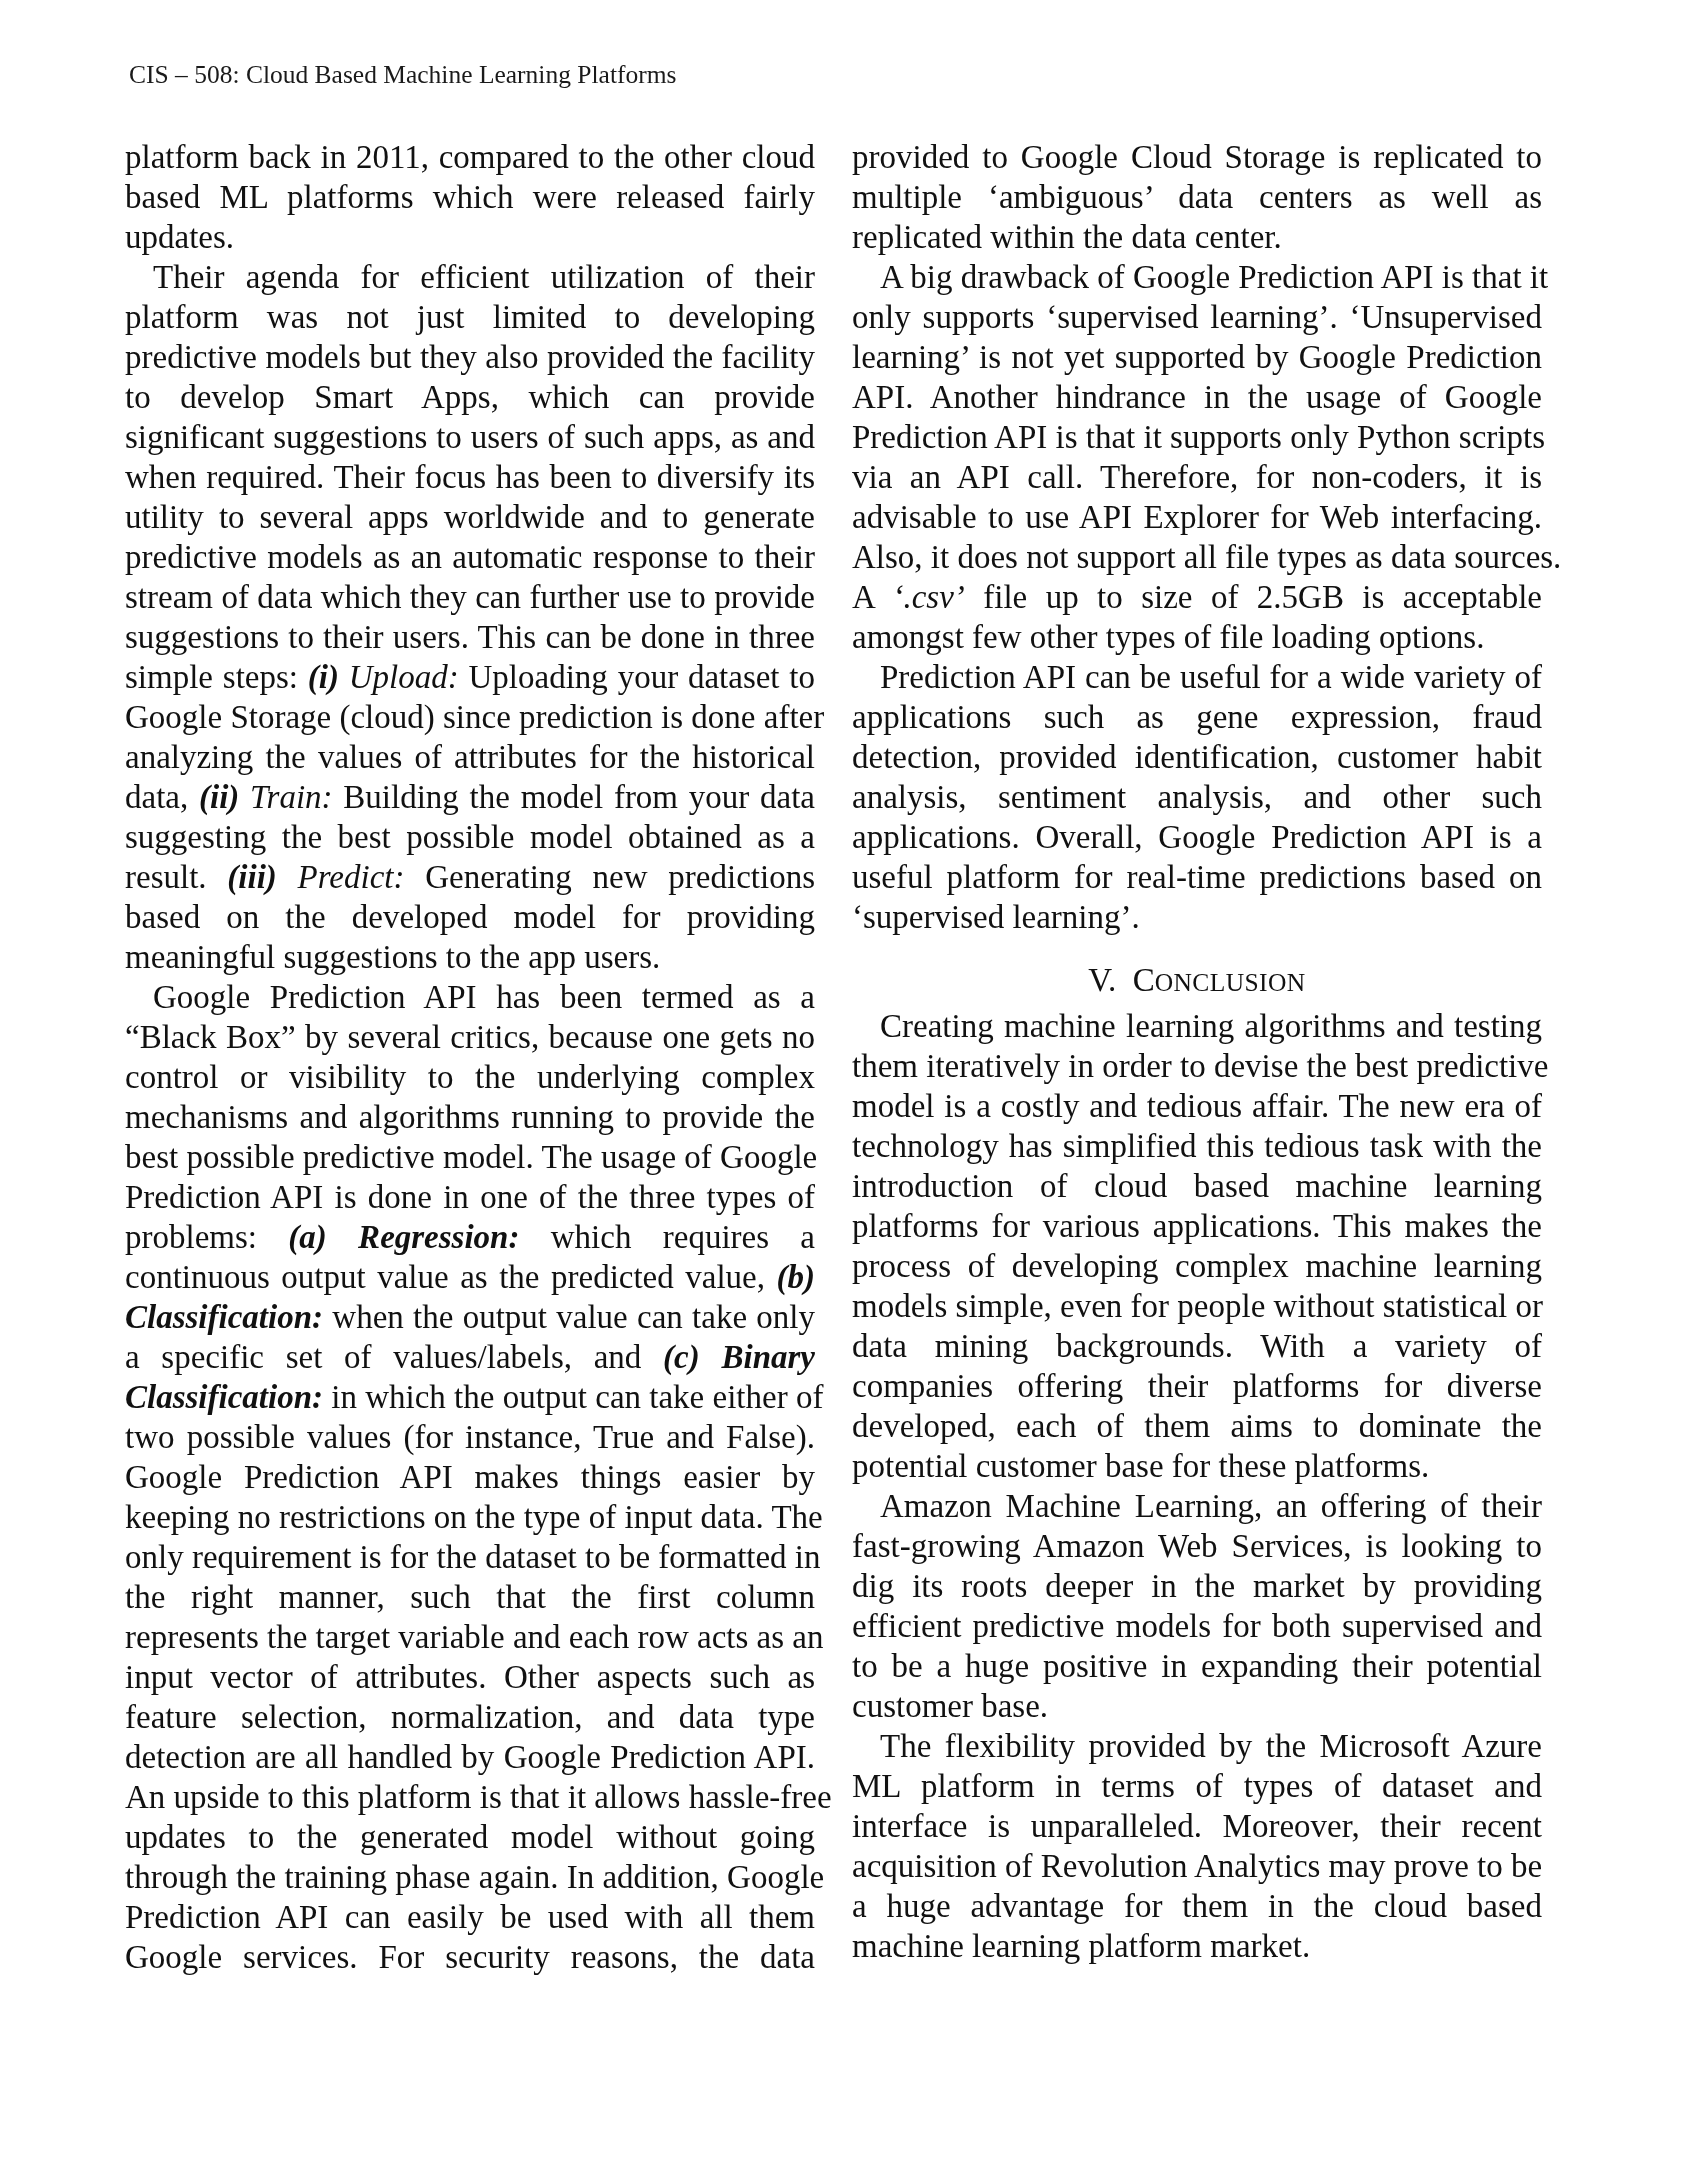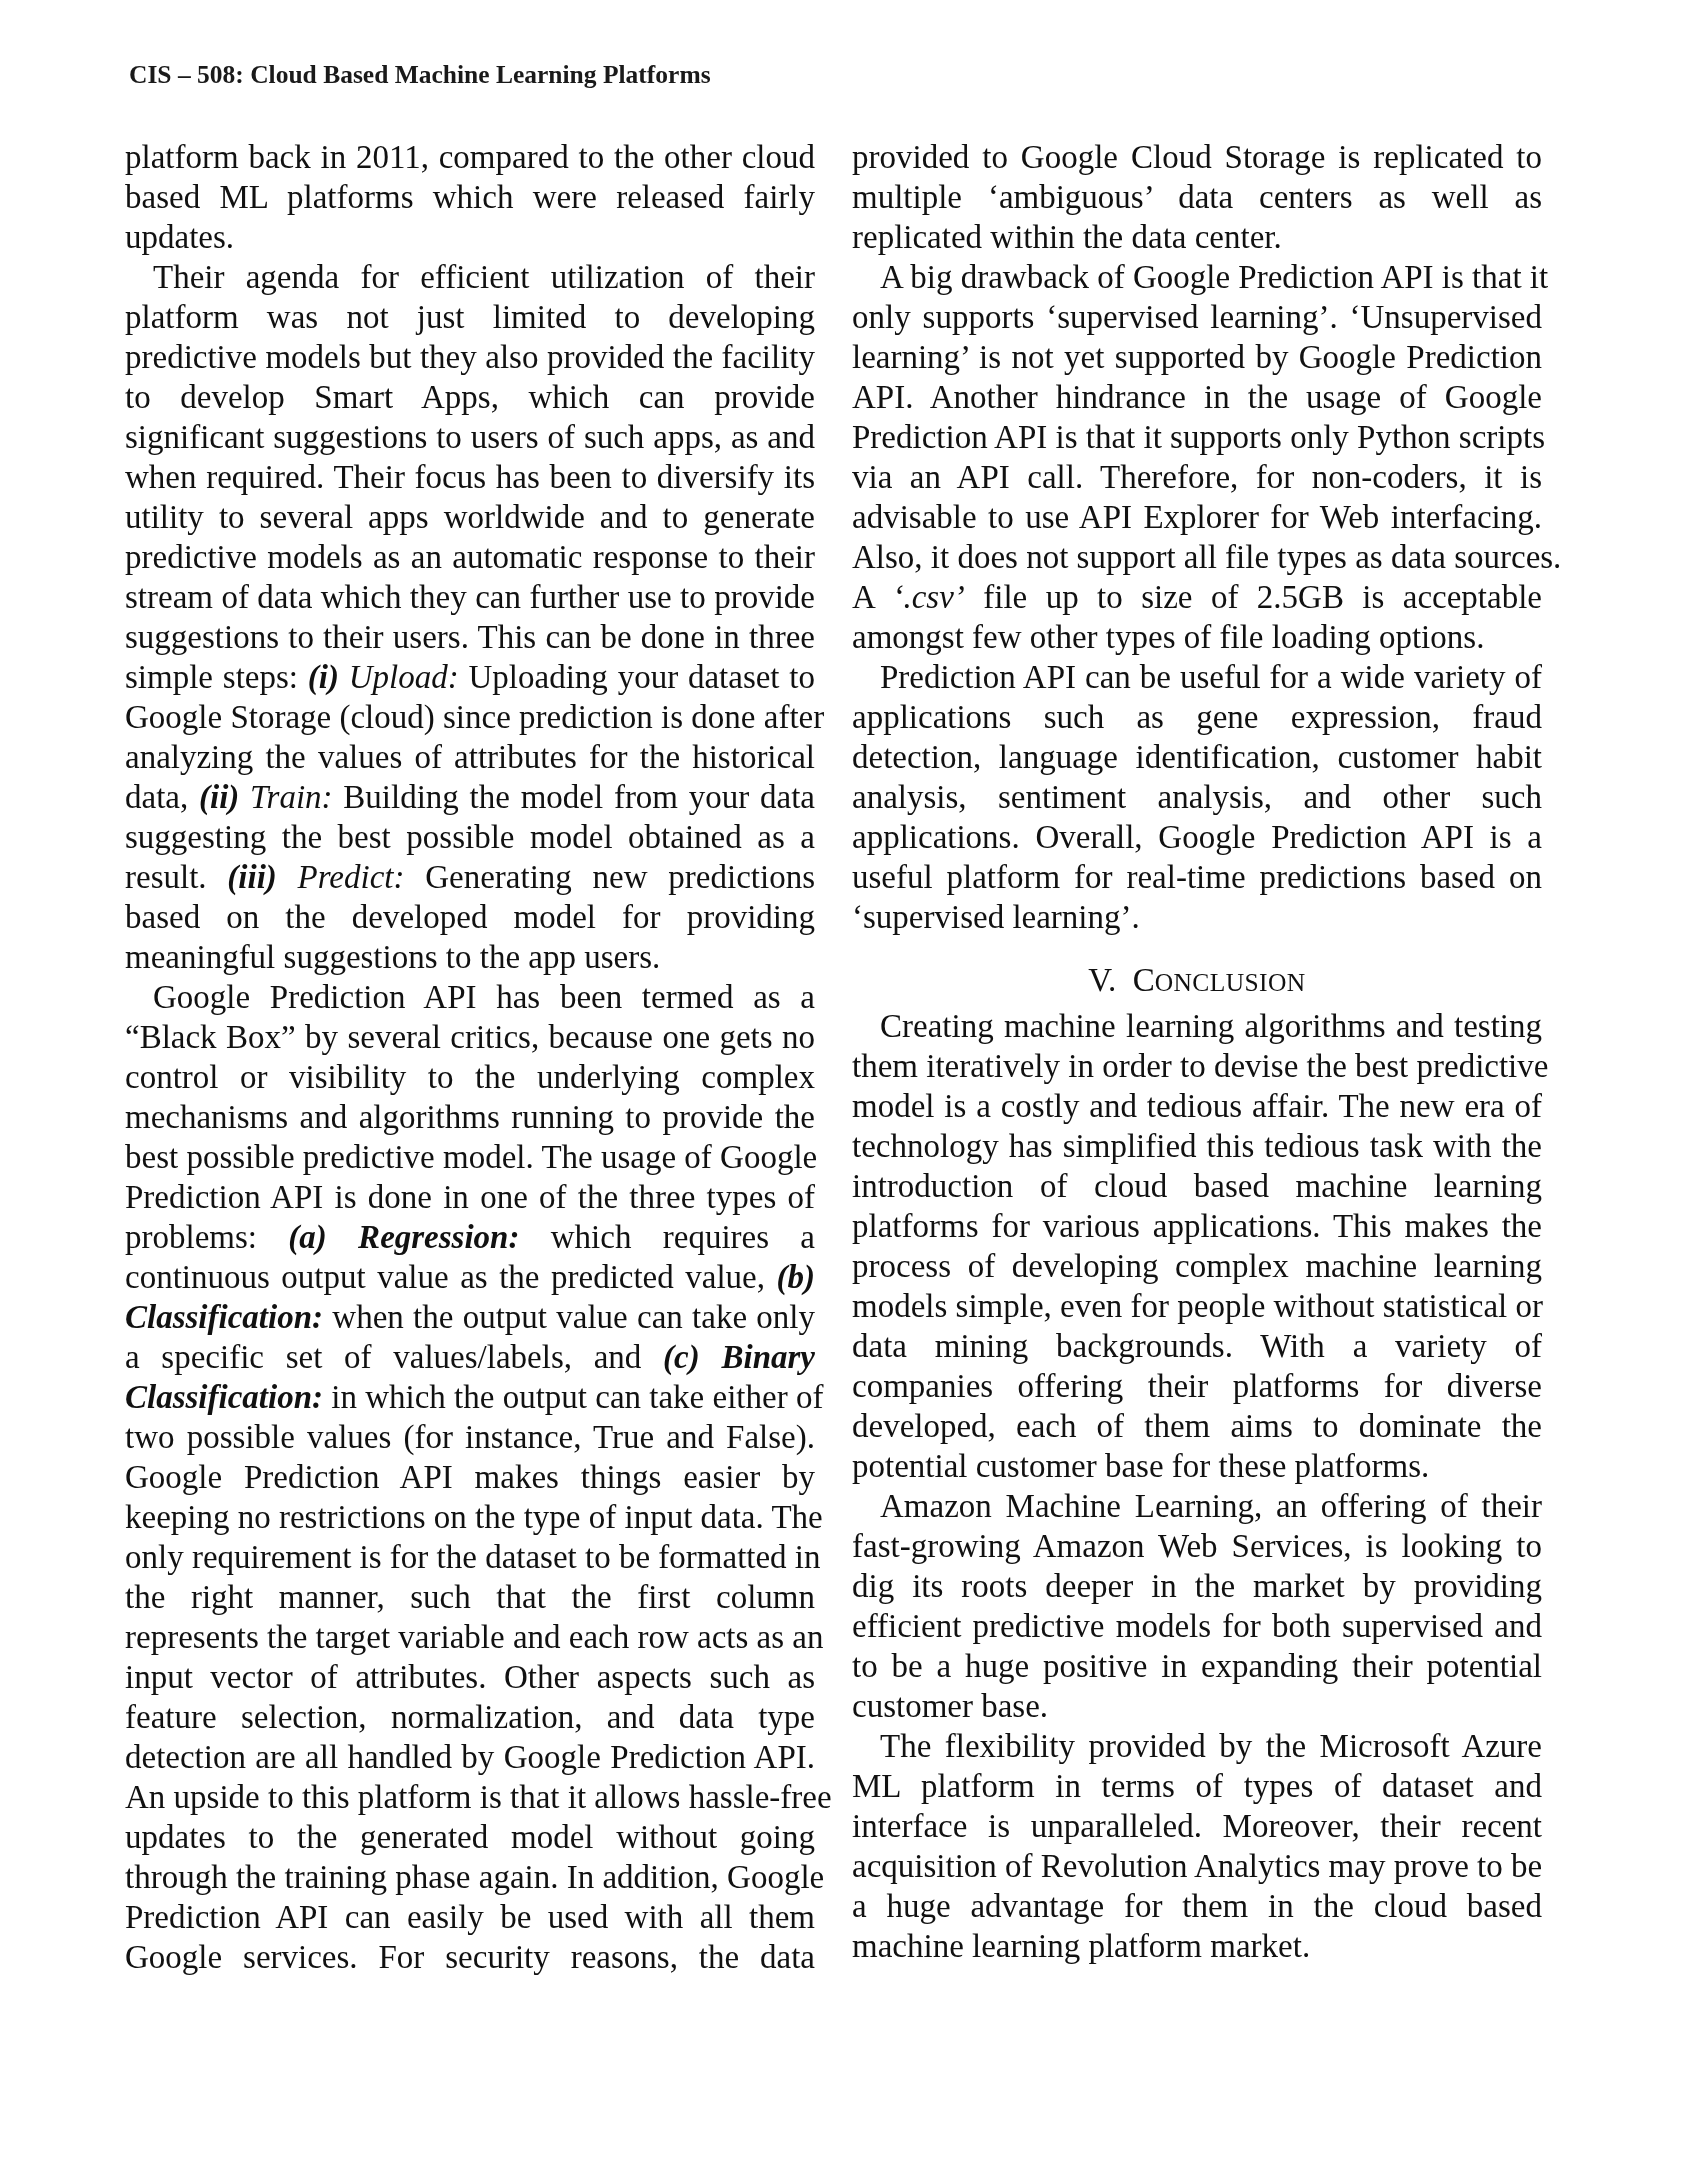--- a/index.html
+++ b/index.html
@@ -5,21 +5,20 @@
   html, body { margin: 0; padding: 0; background: #ffffff; }
   body {
     width: 1687px; height: 2183px; position: relative; overflow: hidden;
     font-family: "Liberation Serif", "DejaVu Serif", serif;
     color: #111111;
   }
   .running-header {
     position: absolute; left: 129px; top: 58px;
     font-size: 25.5px; line-height: 33px; color: #1a1a1a;
     white-space: nowrap;
-    font-weight: bold;
   }
   .col {
     position: absolute; top: 137px; width: 690px;
     font-size: 33px; line-height: 40px;
   }
   .col-left { left: 125px; }
   .col-right { left: 852px; }
   .line {
     display: block; height: 40px; white-space: nowrap;
     text-align: justify; text-align-last: justify;
@@ -109,21 +108,21 @@
     <span class="line">Prediction API is that it supports only Python scripts</span>
     <span class="line">via an API call. Therefore, for non-coders, it is</span>
     <span class="line">advisable to use API Explorer for Web interfacing.</span>
     <span class="line">Also, it does not support all file types as data sources.</span>
     <span class="line"><span>A </span><span class="it">‘.csv’</span><span> file up to size of 2.5GB is acceptable</span></span>
     <span class="line last">amongst few other types of file loading options.</span>
   </div>
   <div>
     <span class="line indent">Prediction API can be useful for a wide variety of</span>
     <span class="line">applications such as gene expression, fraud</span>
-    <span class="line">detection, language identification, customer habit</span>
+    <span class="line">detection, provided identification, customer habit</span>
     <span class="line">analysis, sentiment analysis, and other such</span>
     <span class="line">applications. Overall, Google Prediction API is a</span>
     <span class="line">useful platform for real-time predictions based on</span>
     <span class="line last">‘supervised learning’.</span>
   </div>
 
   <div class="section-heading"><span>V.</span>&nbsp;&nbsp;<span class="sc-big">C</span><span class="sc-small">ONCLUSION</span></div>
 
   <div>
     <span class="line indent">Creating machine learning algorithms and testing</span>

